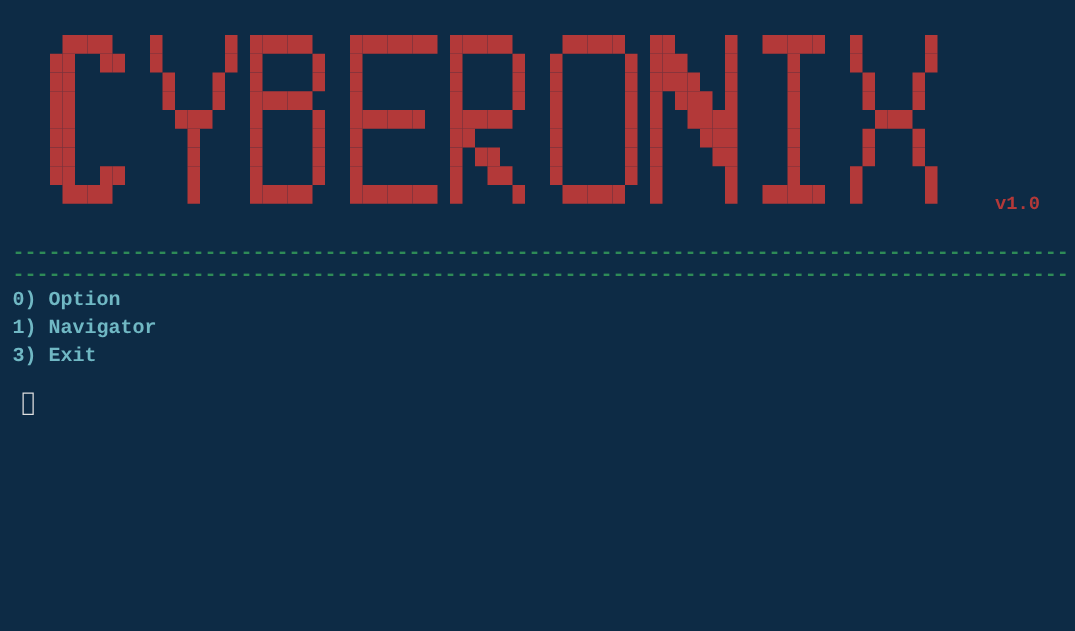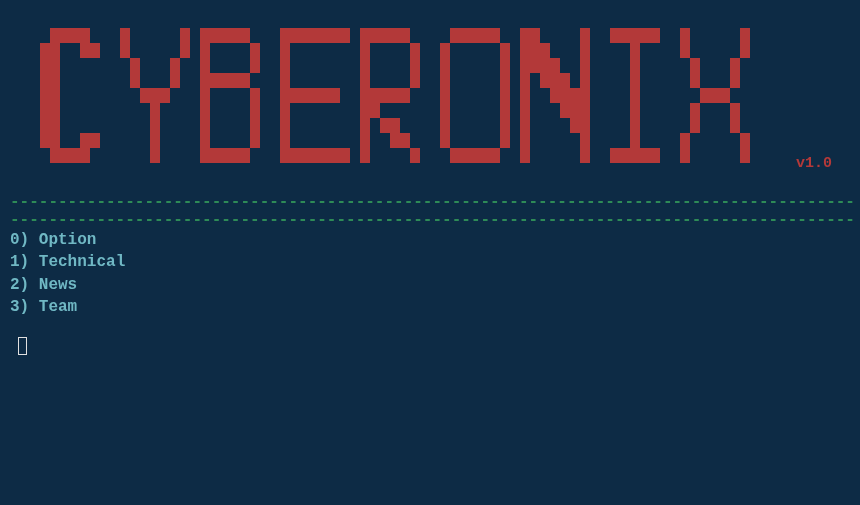--- a/index.html
+++ b/index.html
@@ -752,20 +752,19 @@
   <div class="version">v1.0</div>
 </div>
 
 <div class="section">
   <div class="sep">----------------------------------------------------------------------------------------</div>
   <div class="sep">----------------------------------------------------------------------------------------</div>
 </div>
 
 <div class="menu" id="menu">
     <div class="menu-item"><span class="idx">0) </span><span>Option</span></div>
-    <div class="menu-item"><span class="idx">1) </span><span>Technical</span></div>
-    <div class="menu-item"><span class="idx">2) </span><span>News</span></div>
-    <div class="menu-item"><span class="idx">3) </span><span>Team</span></div>
+    <div class="menu-item"><span class="idx">1) </span><span>Navigator</span></div>
+    <div class="menu-item"><span class="idx">3) </span><span>Exit</span></div>
   </div>
 
 <div class="prompt-line">
   <span class="cursor"></span>
 </div>
 
 </body></html>

